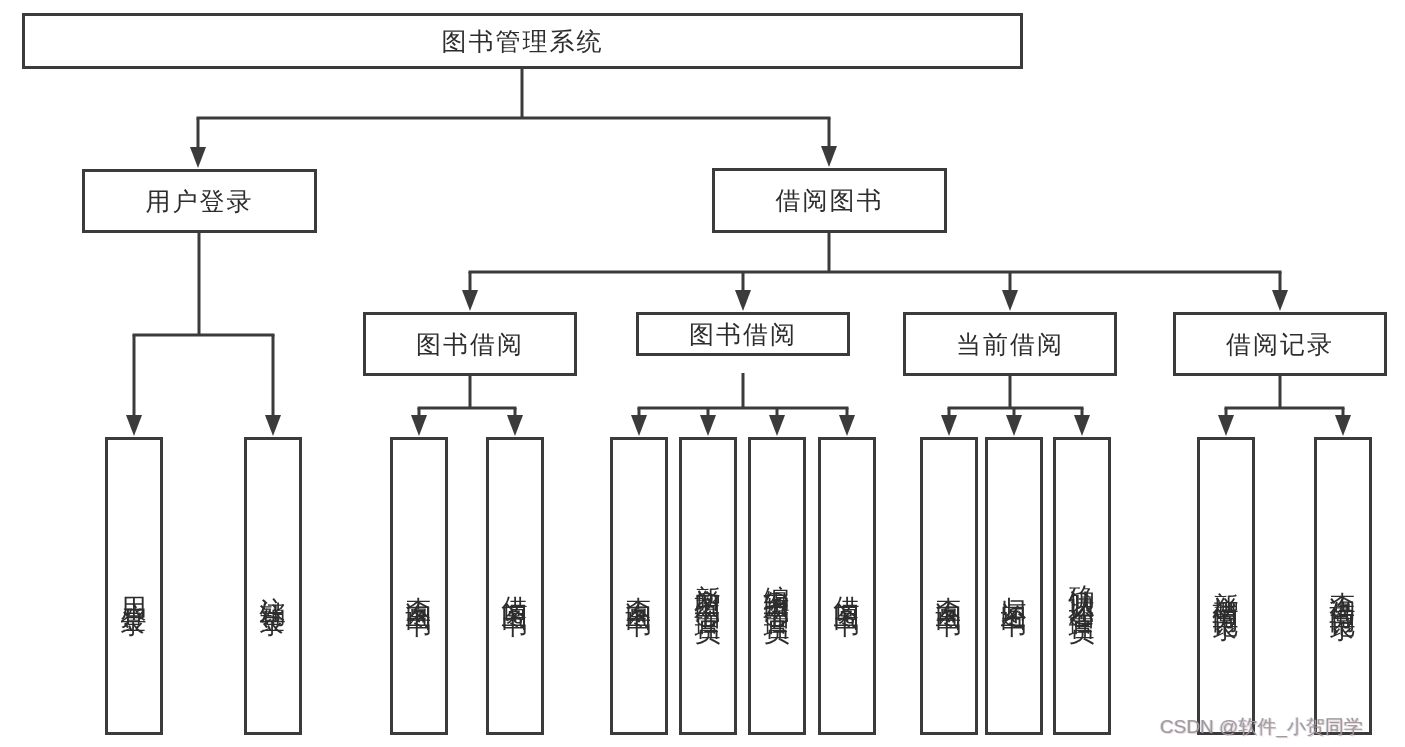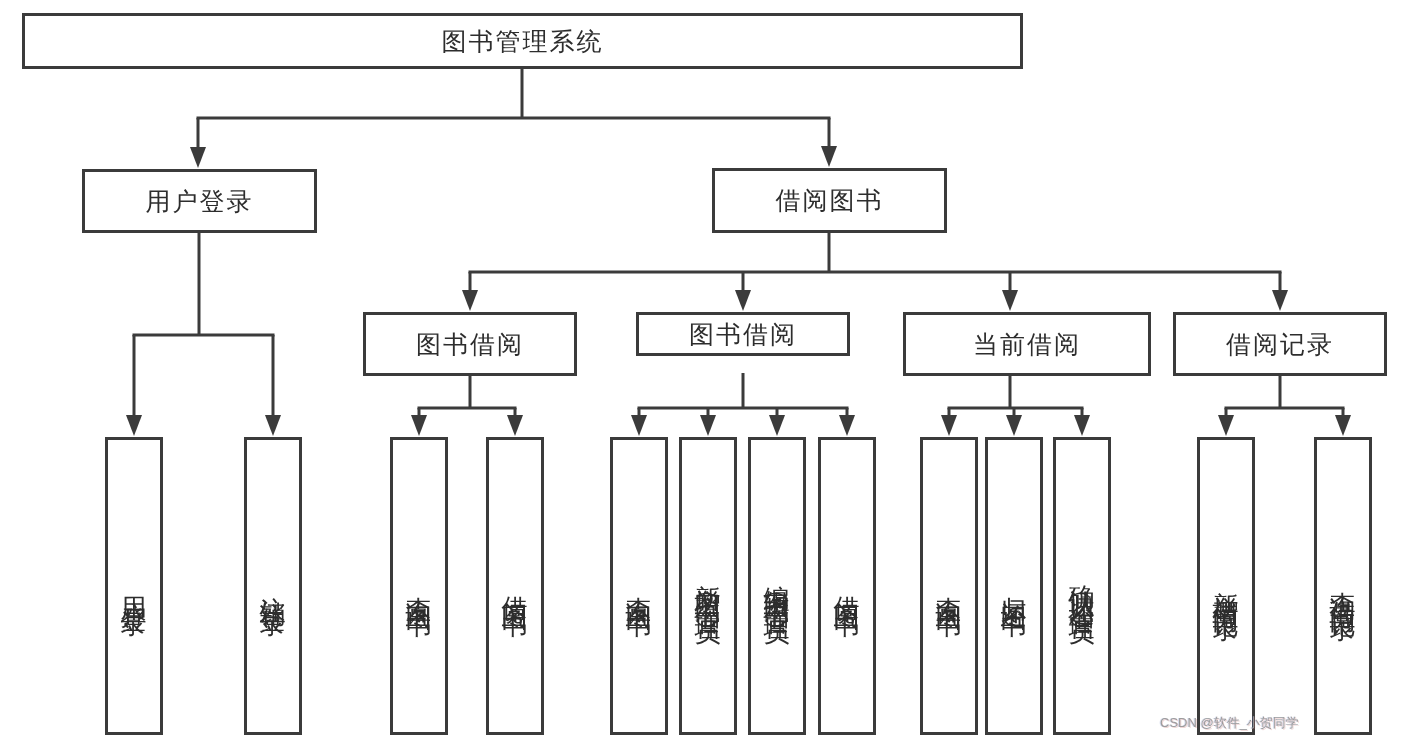--- a/index.html
+++ b/index.html
@@ -31,21 +31,21 @@
     text-orientation:mixed;
     font-size:26px;
     letter-spacing:5px;
     line-height:1;
     white-space:nowrap;
   }
   .watermark{
     position:absolute;
     left:1160px;top:714px;
     width:236px;
-    font-size:13px;
+    font-size:19px;
     color:var(--watermark);
     text-shadow:1px 1px 0 rgba(190,90,90,.25), -1px 0 0 rgba(90,110,190,.25);
     white-space:nowrap;
   }
 </style>
 </head>
 <body>
 
 <div class="stage">
 
@@ -114,21 +114,21 @@
   <div class="box hbox" style="left:712px;top:168px;width:235px;height:65px">
     <span class="label">借阅图书</span>
   </div>
 
   <div class="box hbox" style="left:363px;top:312px;width:214px;height:64px">
     <span class="label">图书借阅</span>
   </div>
   <div class="box hbox" style="left:636px;top:312px;width:214px;height:44px">
     <span class="label">图书借阅</span>
   </div>
-  <div class="box hbox" style="left:903px;top:312px;width:248px;height:64px">
+  <div class="box hbox" style="left:903px;top:312px;width:214px;height:64px">
     <span class="label">当前借阅</span>
   </div>
   <div class="box hbox" style="left:1173px;top:312px;width:214px;height:64px">
     <span class="label">借阅记录</span>
   </div>
 
   <div class="box vbox" style="left:105px;top:437px;width:58px;height:298px">
     <span class="label">用户登录</span>
   </div>
   <div class="box vbox" style="left:244px;top:437px;width:58px;height:298px">

